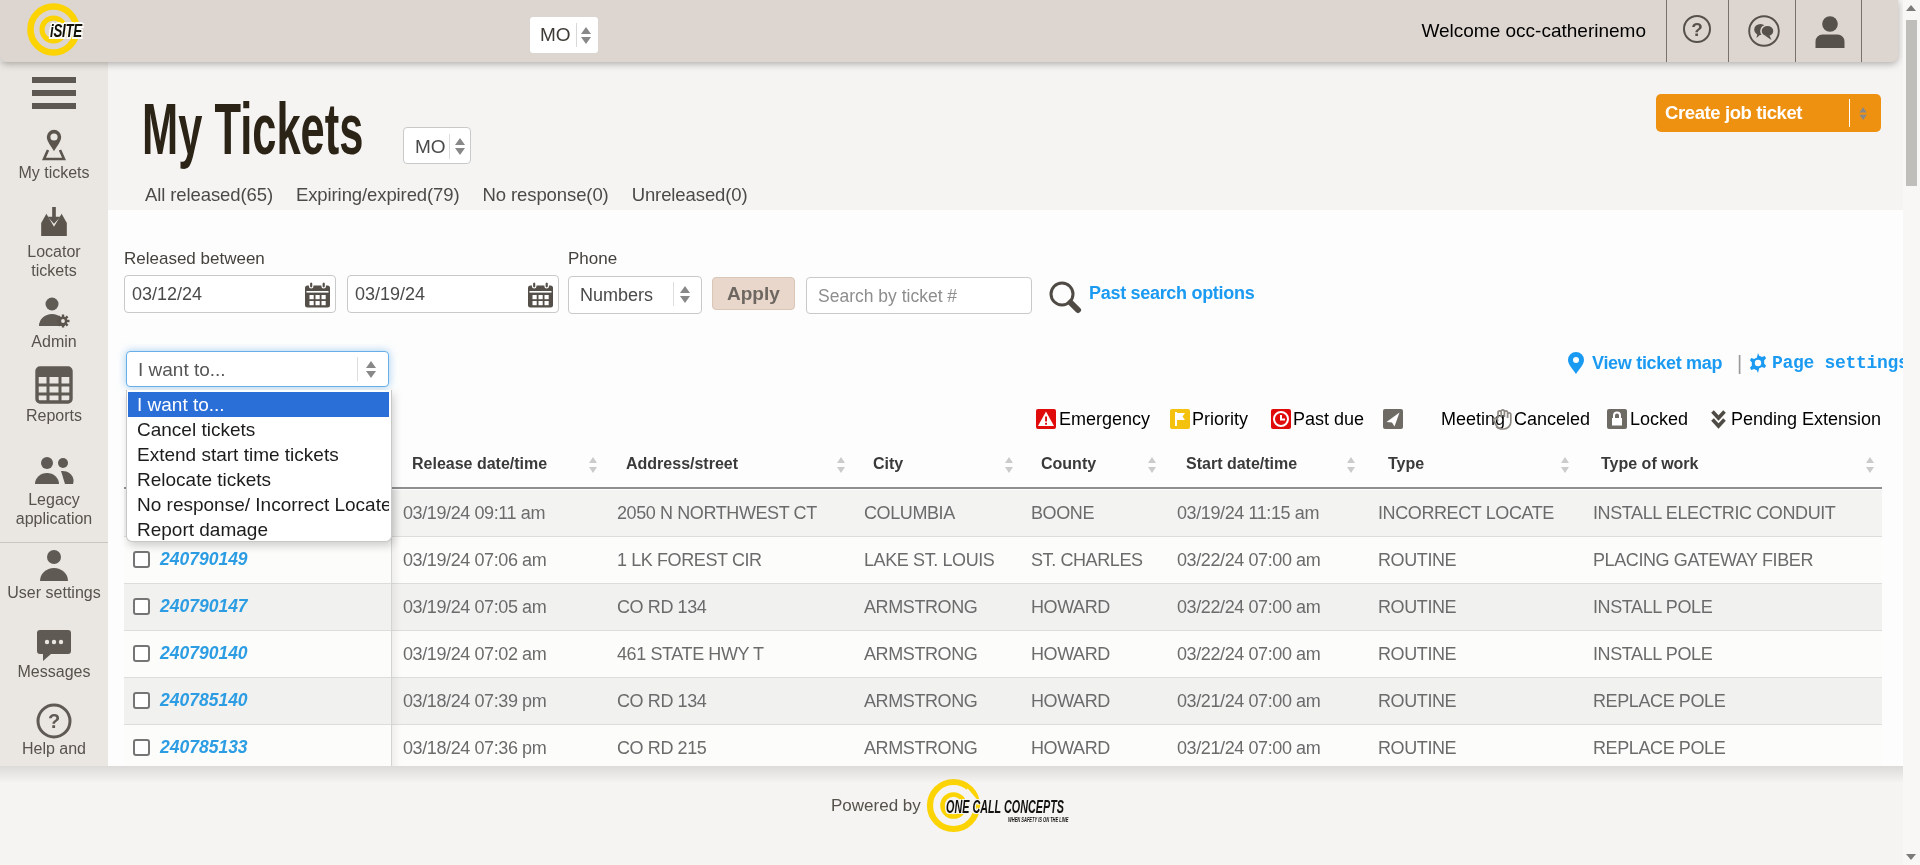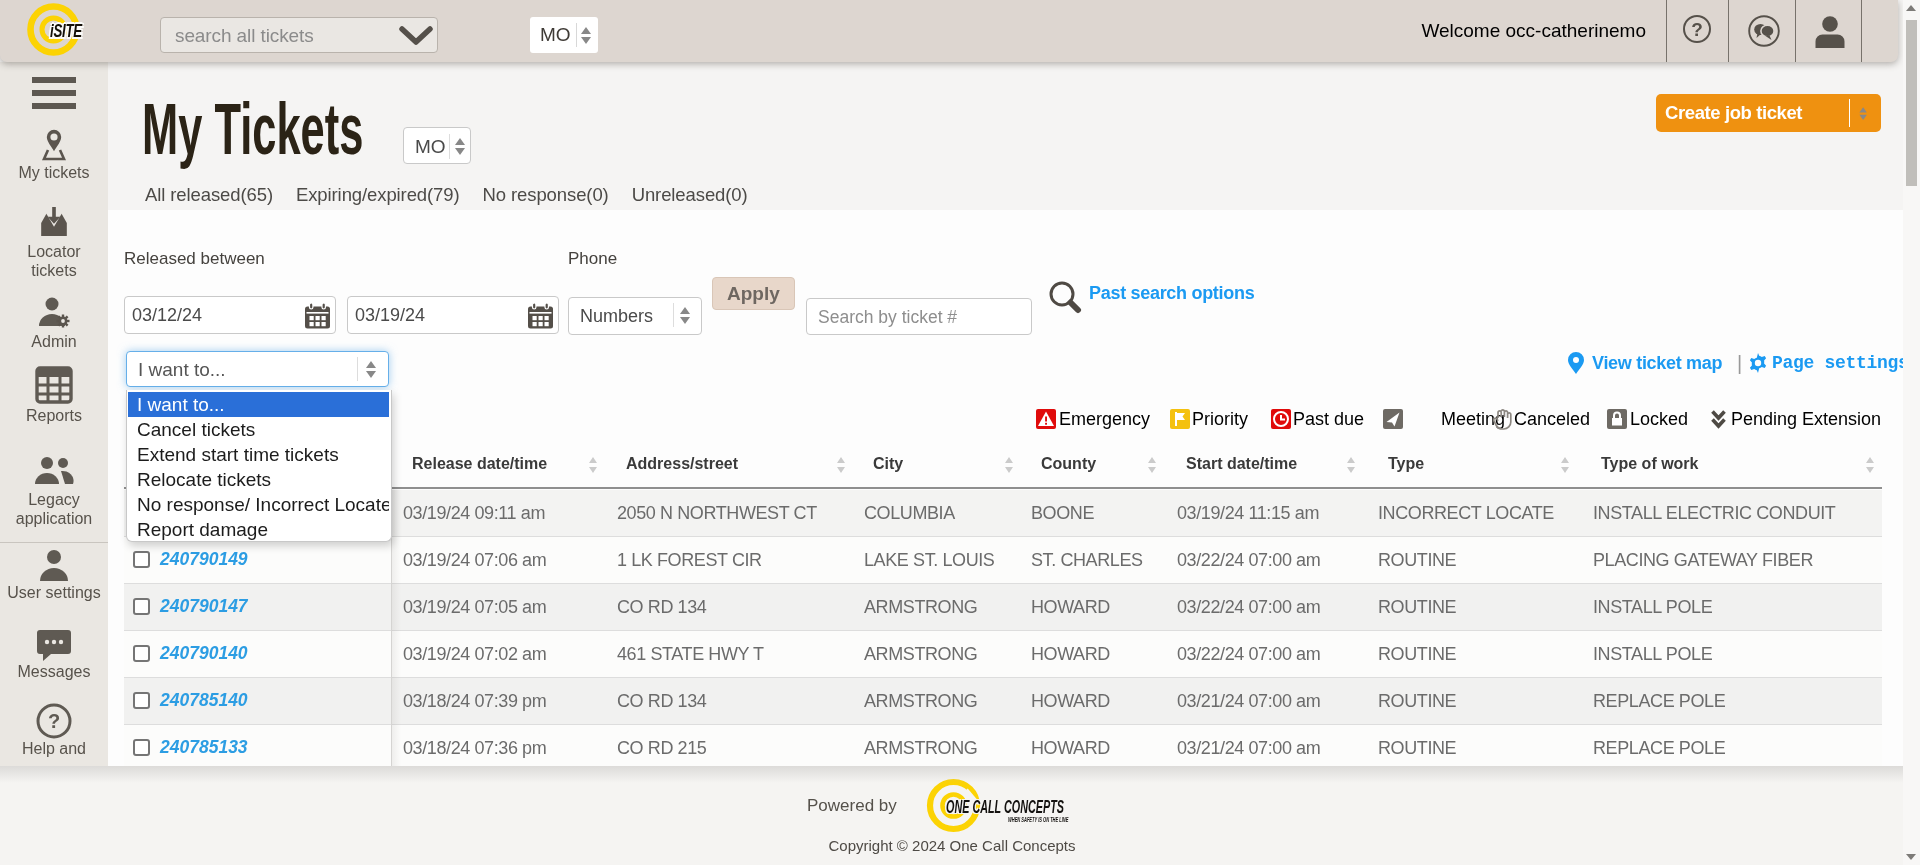--- a/index.html
+++ b/index.html
@@ -35,21 +35,21 @@
 #title{left:142px;top:87px;font-size:73px;font-weight:bold;color:#2b2316;
   transform:scaleX(0.595);transform-origin:0 0;white-space:nowrap;letter-spacing:0px;}
 .selbox{position:absolute;background:#fff;border:1px solid #c9c9c9;border-radius:4px;box-sizing:border-box;}
 #tabs{left:145px;top:184px;font-size:18.5px;color:#4c4a47;letter-spacing:-.1px;}
 #tabs span{margin-right:23px;}
 #createbtn{left:1656px;top:94px;width:225px;height:38px;background:#ef9110;border-radius:5px;}
 #createbtn b{position:absolute;left:9px;top:8px;font-size:18.5px;letter-spacing:-.4px;color:#fff;}
 
 #panel{left:108px;top:210px;width:1796px;height:556px;background:#fdfdfd;}
 .lbl{position:absolute;font-size:17px;color:#45423e;}
-.input{position:absolute;background:#fff;border:1px solid #c9c9c9;border-radius:4px;box-sizing:border-box;margin-top:21px;}
+.input{position:absolute;background:#fff;border:1px solid #c9c9c9;border-radius:4px;box-sizing:border-box;}
 .input .txt{position:absolute;left:11px;top:8px;font-size:18px;color:#4a4a4a;}
 .ph{color:#8e8e8e !important;font-size:17.5px !important;}
 .bluelink{position:absolute;font-size:18px;letter-spacing:-.3px;font-weight:bold;color:#1b9af2;}
 
 .leg{position:absolute;font-size:18px;color:#000000;}
 .legbox{position:absolute;width:20px;height:20px;border-radius:2px;}
 
 .hdr{position:absolute;font-size:16px;font-weight:bold;color:#3a3a3a;}
 .row{position:absolute;left:124px;width:1758px;height:47px;border-bottom:1px solid #ddd;box-sizing:border-box;}
 .cell{position:absolute;top:13px;font-size:18px;letter-spacing:-.4px;color:#6b6b6b;white-space:nowrap;}
@@ -75,26 +75,20 @@
 <body>
 
 <div class="abs" id="panel"></div>
 
 <div class="abs" id="topbar">
   <svg class="abs" style="left:27px;top:3px" width="53" height="53" viewBox="0 0 53 53">
     <circle cx="26.5" cy="26.5" r="23" fill="none" stroke="#fcd303" stroke-width="6.6"></circle>
     <circle cx="26.5" cy="26.5" r="11.5" fill="none" stroke="#fcd303" stroke-width="5"></circle>
   </svg>
   <div class="abs" style="left:50px;top:20px;font-size:19px;font-weight:bold;font-style:italic;letter-spacing:-.4px;color:#131008;transform:scaleX(.7);transform-origin:0 0;text-shadow:-2px 1.5px 0 #fbfbf9,2px 1.5px 0 #fbfbf9, 2px -1.5px 0 #fbfbf9, -2px -1.5px 0 #fbfbf9,0 2px 0 #fbfbf9,0 -2px 0 #fbfbf9;">iSITE</div>
-  <div class="abs" id="searchbox">
-    <span>search all tickets</span>
-    <svg class="abs" style="left:238px;top:8px" width="34" height="20" viewBox="0 0 34 20">
-        <path d="M3 3 L17 16 L31 3" fill="none" stroke="#55504a" stroke-width="5.5" stroke-linecap="round" stroke-linejoin="round"></path>
-      </svg>
-  </div>
   <div class="abs" id="topmo">
     <b>MO</b>
     <div class="vline" style="left:46px;top:6px;height:24px;background:#d8d8d8"></div>
     <div class="udarr" style="left:51px;top:10px"></div>
   </div>
   <div class="abs" style="right:252px;top:20px;font-size:19px;color:#000000;">Welcome occ-catherinemo</div>
   <div class="vline tb-sep" style="left:1666px"></div>
   <div class="vline tb-sep" style="left:1728px"></div>
   <div class="vline tb-sep" style="left:1795px"></div>
   <div class="vline tb-sep" style="left:1861px"></div>
@@ -407,29 +401,28 @@
   <div class="cell" style="left:740px">ARMSTRONG</div>
   <div class="cell" style="left:907px">HOWARD</div>
   <div class="cell" style="left:1053px">03/21/24 07:00 am</div>
   <div class="cell" style="left:1254px">ROUTINE</div>
   <div class="cell" style="left:1469px">REPLACE POLE</div>
 </div>
 <div class="abs" style="left:391px;top:490px;width:1px;height:281px;background:#d5d4d2;"></div>
 <div class="abs" style="left:392px;top:490px;width:9px;height:281px;background:linear-gradient(to right,rgba(120,115,108,.10),rgba(120,115,108,0));"></div>
 
 <div class="abs" id="footer">
-  <div class="abs" style="left:807px;top:30px;font-size:17px;color:#55514b;text-align:center;">Powered by</div>
+  <div class="abs" style="left:831px;top:30px;font-size:17px;color:#55514b;text-align:center;">Powered by</div>
   <svg class="abs" style="left:926px;top:12px" width="55" height="55" viewBox="0 0 55 55">
     <circle cx="27.5" cy="27.5" r="23.5" fill="none" stroke="#fcd303" stroke-width="6.2"></circle>
     <circle cx="27.5" cy="27.5" r="11" fill="none" stroke="#fcd303" stroke-width="4.6"></circle>
     <line x1="40" y1="12" x2="51" y2="25" stroke="#f5f4f2" stroke-width="4.5"></line>
   </svg>
   <div class="abs" style="left:946px;top:31px;font-size:18px;font-weight:bold;font-style:italic;color:#141210;white-space:nowrap;transform:scaleX(.60);transform-origin:0 0;text-shadow:-2px 1px 0 #f5f4f2,2px 1px 0 #f5f4f2,-2px -1px 0 #f5f4f2,2px -1px 0 #f5f4f2;">ONE CALL CONCEPTS</div>
   <div class="abs" style="left:1008px;top:49px;font-size:8px;font-style:italic;font-weight:bold;color:#141210;white-space:nowrap;transform:scaleX(.5);transform-origin:0 0;">WHEN SAFETY IS ON THE LINE</div>
-  <div class="abs" style="left:0;top:71px;width:1904px;text-align:center;font-size:15px;color:#4e4a45;">Copyright © 2024 One Call Concepts</div>
 </div>
 <div class="abs" id="fshadow" style="opacity:.45"></div>
 
 <div class="abs" id="sb-track">
   <div class="sb-btn" style="top:0">
       <div class="tri-up"></div>
     </div>
   <div id="sb-thumb"></div>
   <div class="sb-btn" style="top:848px">
       <div class="tri-dn"></div>

